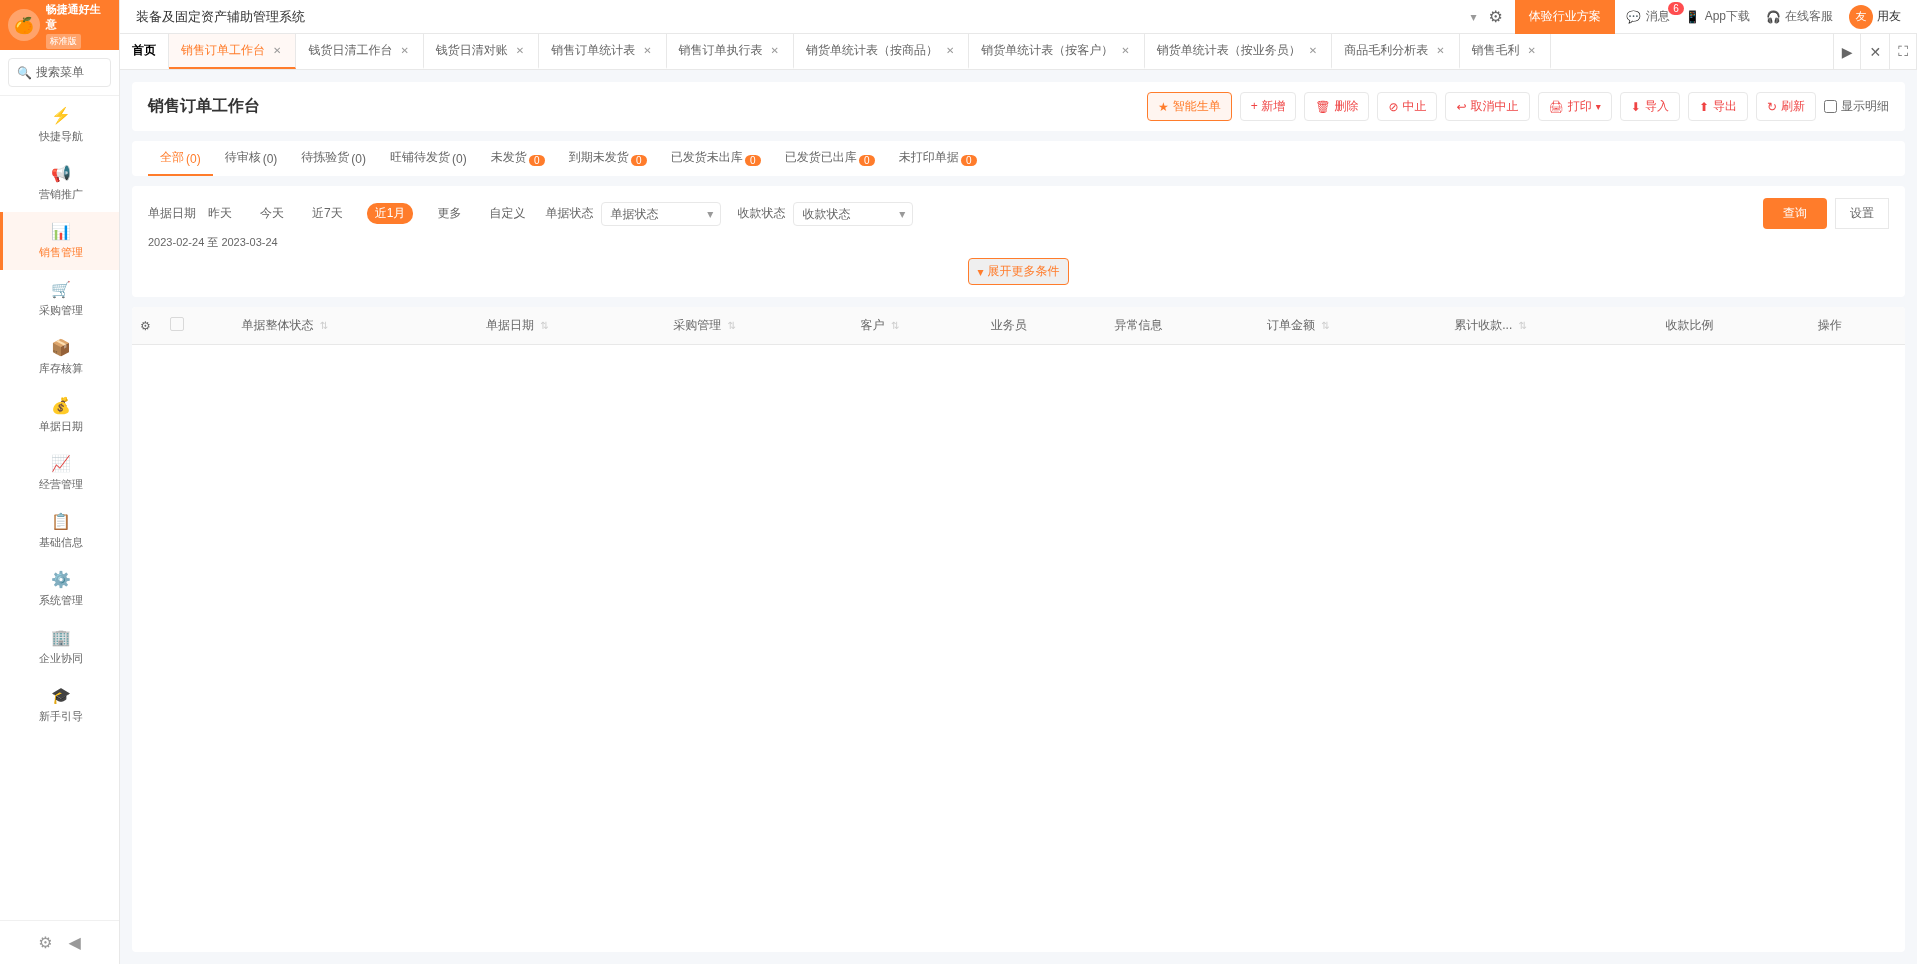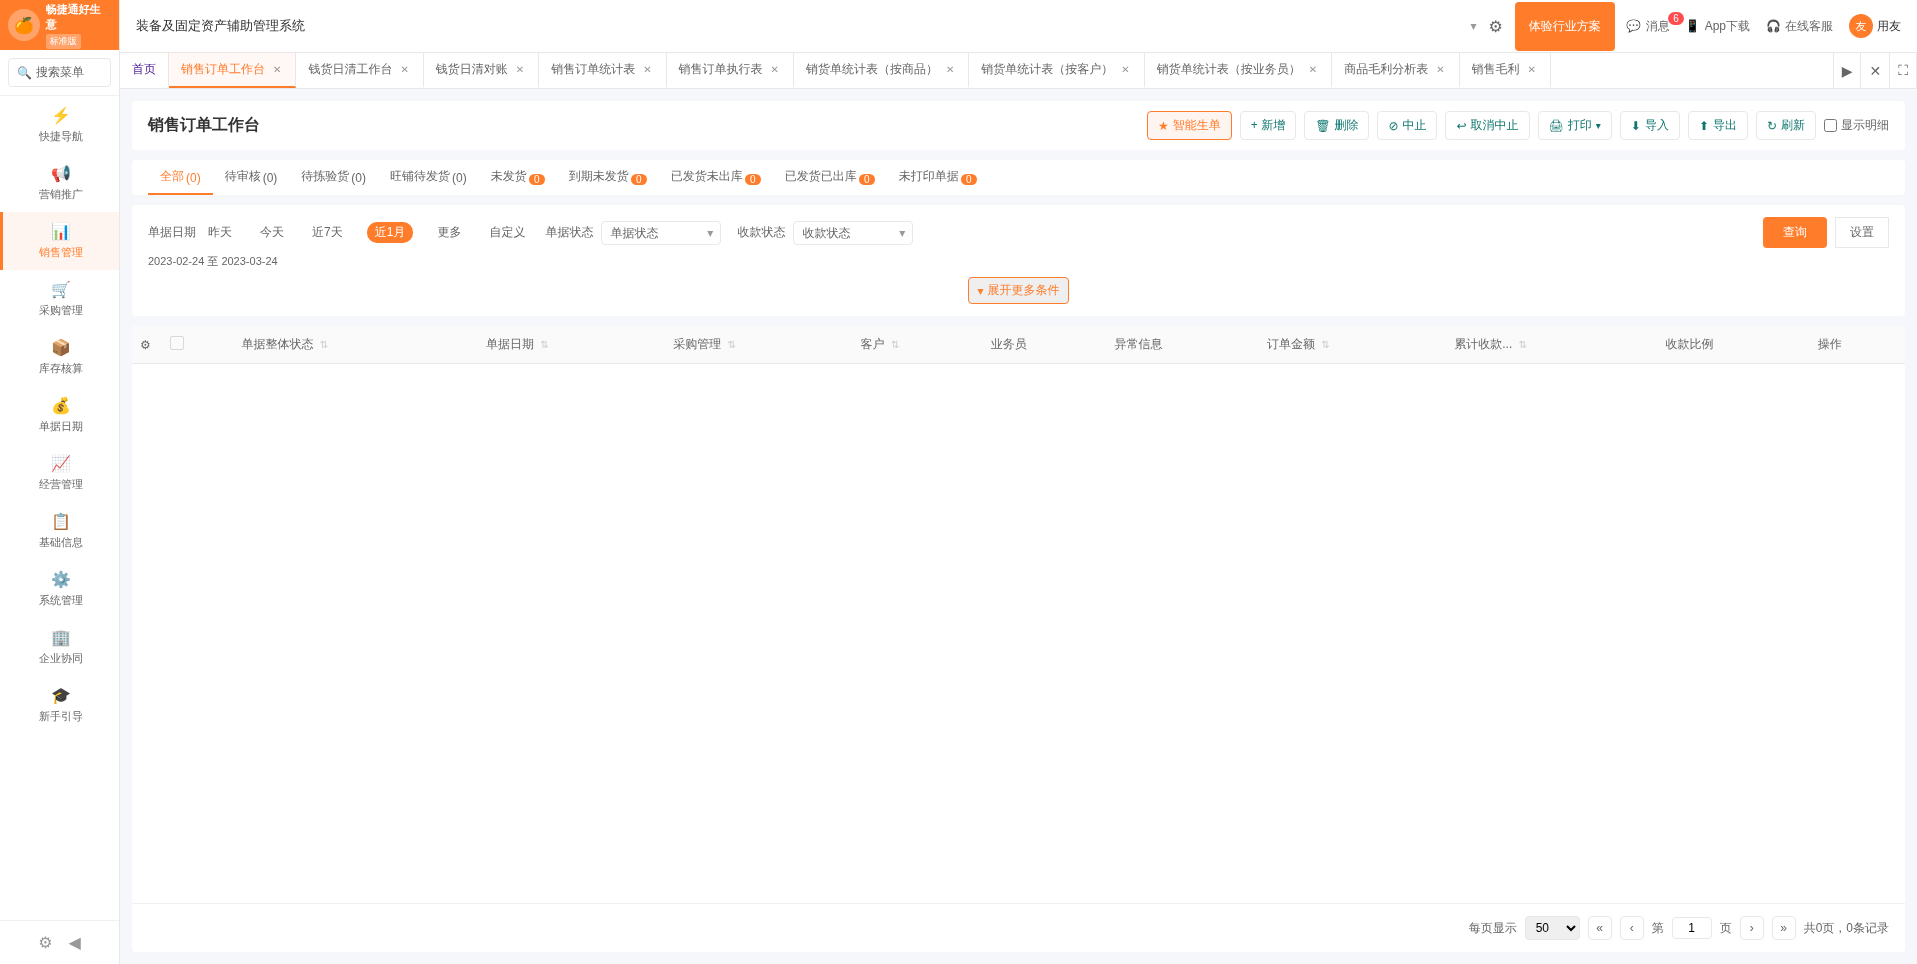--- a/index.html
+++ b/index.html
@@ -16,47 +16,47 @@
     .sidebar-item { display: flex; flex-direction: column; align-items: center; padding: 10px 8px; cursor: pointer; border-left: 3px solid transparent; color: #666; font-size: 11px; gap: 4px; }
     .sidebar-item.active { background: #fff5f0; color: #ff7c2b; border-left-color: #ff7c2b; }
     .sidebar-item-icon { font-size: 16px; }
     .sidebar-footer { padding: 8px; border-top: 1px solid #f0f0f0; display: flex; gap: 8px; justify-content: center; }
     .sidebar-footer-btn { background: none; border: none; cursor: pointer; color: #999; font-size: 16px; padding: 4px; }
 
     
     .main { flex: 1; display: flex; flex-direction: column; overflow: hidden; }
 
     
-    .topbar { height: 53px; background: #fff; border-bottom: 1px solid #e8e8e8; display: flex; align-items: center; padding: 0 16px; gap: 12px; flex-shrink: 0; }
+    .topbar { height: 34px; background: #fff; border-bottom: 1px solid #e8e8e8; display: flex; align-items: center; padding: 0 16px; gap: 12px; flex-shrink: 0; }
     .topbar-title { font-size: 13px; color: #333; font-weight: 500; flex: 1; }
     .topbar-title-arrow { color: #999; margin-left: 4px; }
     .topbar-gear { color: #666; cursor: pointer; font-size: 16px; }
     .topbar-action-btn { background: #ff7c2b; color: #fff; border: none; border-radius: 4px; padding: 16px 14px; font-size: 12px; cursor: pointer; font-weight: 500; }
     .topbar-icons { display: flex; align-items: center; gap: 16px; margin-left: auto; }
     .topbar-icon-item { display: flex; align-items: center; gap: 4px; color: #666; font-size: 12px; cursor: pointer; position: relative; }
     .topbar-user { display: flex; align-items: center; gap: 4px; color: #333; font-size: 12px; cursor: pointer; }
     .topbar-avatar { width: 24px; height: 24px; background: #ff7c2b; border-radius: 50%; display: flex; align-items: center; justify-content: center; color: #fff; font-size: 11px; }
 
     
     .tabs-bar { height: 36px; background: #fff; border-bottom: 1px solid #e8e8e8; display: flex; align-items: stretch; overflow: hidden; flex-shrink: 0; }
     .tab-item { display: flex; align-items: center; padding: 0 12px; gap: 6px; font-size: 12px; cursor: pointer; color: #666; border-right: 1px solid #e8e8e8; white-space: nowrap; border-bottom: 2px solid transparent; flex-shrink: 0; }
     .tab-item.active { color: #ff7c2b; border-bottom-color: #ff7c2b; background: #fff8f5; }
-    .tab-item.home { color: #4c1d95; font-weight: 400; }
+    .tab-item.home { color: #000000; font-weight: 700; }
     .tab-close { font-size: 10px; color: #999; cursor: pointer; padding: 2px; border-radius: 2px; }
     .tabs-actions { display: flex; align-items: center; margin-left: auto; border-left: 1px solid #e8e8e8; }
     .tabs-action-btn { padding: 0 8px; cursor: pointer; color: #666; font-size: 14px; height: 100%; display: flex; align-items: center; border-right: 1px solid #e8e8e8; }
 
     
     .content { flex: 1; overflow-y: auto; background: #f5f7fa; padding: 12px; display: flex; flex-direction: column; gap: 10px; }
 
     
     .page-header { display: flex; align-items: center; justify-content: space-between; background: #fff; padding: 10px 16px; border-radius: 4px; }
     .page-title { font-size: 16px; font-weight: bold; color: #333; }
     .page-actions { display: flex; align-items: center; gap: 8px; }
-    .action-btn { display: flex; align-items: center; gap: 4px; padding: 5px 10px; border: 1px solid #e8e8e8; border-radius: 4px; background: #fff; color: #0f766e; font-size: 12px; cursor: pointer; }
+    .action-btn { display: flex; align-items: center; gap: 4px; padding: 5px 10px; border: 1px solid #e8e8e8; border-radius: 4px; background: #fff; color: #ef4444; font-size: 12px; cursor: pointer; }
     .action-btn.smart { background: #fff5f0; color: #ff7c2b; border-color: #ff7c2b; }
     .print-btn { position: relative; }
     .print-dropdown { font-size: 10px; }
 
     
     .filter-tabs { display: flex; align-items: center; gap: 0; background: #fff; padding: 0 16px; border-radius: 4px; overflow-x: auto; }
     .filter-tab { padding: 8px 12px; cursor: pointer; color: #666; font-size: 12px; border-bottom: 2px solid transparent; white-space: nowrap; display: flex; align-items: flex-end; gap: 2px; }
     .filter-tab.active { color: #ff7c2b; border-bottom-color: #ff7c2b; }
     .filter-tab-badge { background: #ff4d4f; color: #fff; border-radius: 10px; padding: 0 5px; font-size: 10px; min-width: 16px; text-align: center; }
     .filter-tab-badge.orange { background: #ff7c2b; }
@@ -447,33 +447,16 @@
                 <span>操作</span>
               </th>
             </tr>
           </thead>
           <tbody>
           </tbody>
         </table>
 
       </div>
 
-      <div class="pagination">
-        <span>每页显示</span>
-        <select class="page-size-select">
-          <option value="50">50</option>
-          <option value="10">10</option>
-          <option value="20">20</option>
-          <option value="100">100</option>
-        </select>
-        <div class="page-btn">«</div>
-        <div class="page-btn">‹</div>
-        <span>第</span>
-        <input class="page-input" type="text" value="1" style="">
-        <span>页</span>
-        <div class="page-btn">›</div>
-        <div class="page-btn">»</div>
-        <span>共0页，0条记录</span>
-      </div>
     </div>
 
   </div>
 </div>
 
 </body></html>

